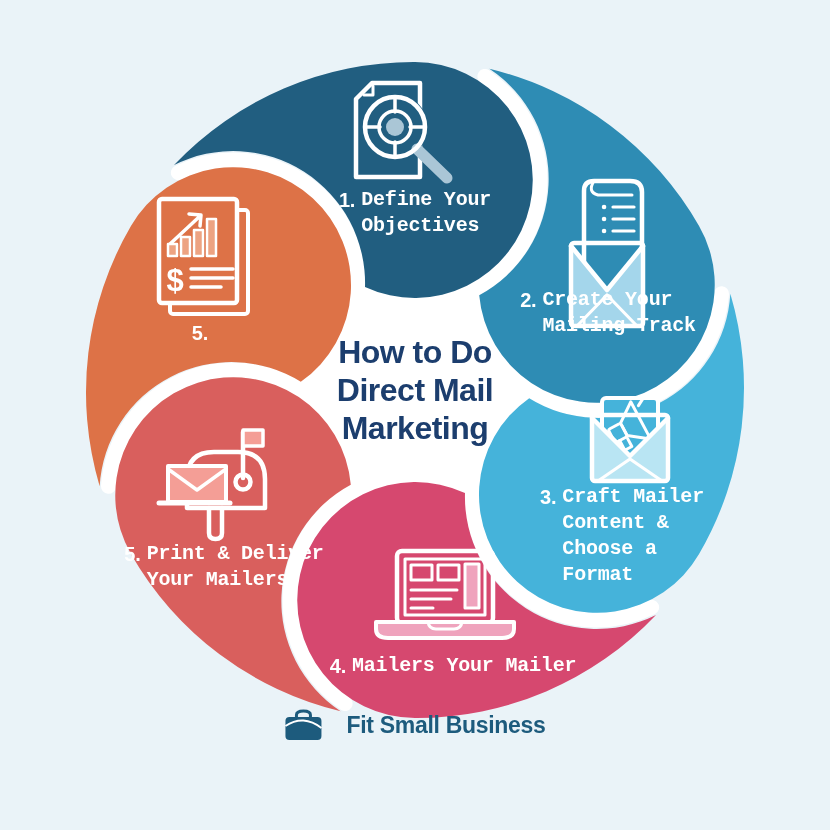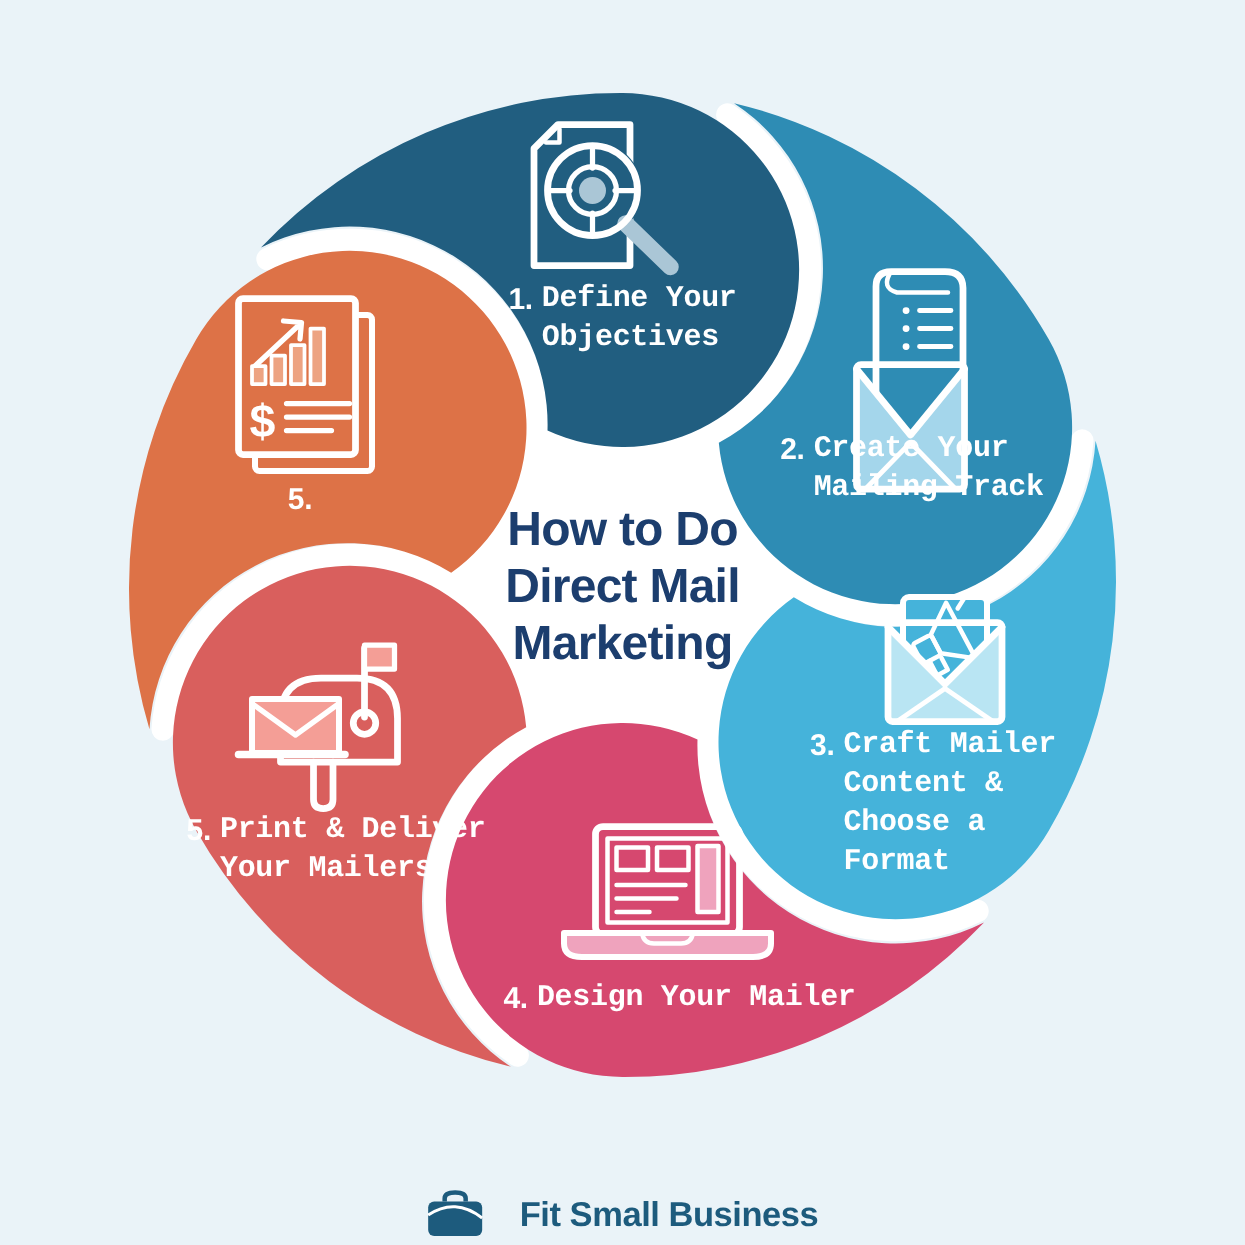--- a/index.html
+++ b/index.html
@@ -15,21 +15,21 @@
     color:#ffffff;font-weight:bold;font-size:20px;line-height:26px;
     letter-spacing:-0.2px;white-space:nowrap;
   }
   .step-text{white-space:pre-line;text-align:left;font-family:Liberation Mono, monospace;}
   .title{
     position:absolute;left:415px;top:333px;transform:translateX(-50%);
     text-align:center;color:#1c3e6e;font-weight:bold;
     font-size:32px;line-height:38px;letter-spacing:-0.5px;white-space:pre-line;
   }
   .footer-brand{
-    position:absolute;left:50%;top:792px;transform:translateX(-50%);
+    position:absolute;left:50%;top:708px;transform:translateX(-50%);
     display:flex;align-items:center;gap:24px;
   }
   .brand-text{
     color:#1d5b7d;font-weight:bold;font-size:23px;letter-spacing:-0.3px;white-space:nowrap;
   }
 </style>
 </head>
 <body>
 
 <div id="app">
@@ -138,21 +138,21 @@
   </div>
   <div class="step-label" style="left:622px;top:484px;">
     <span class="step-num">3.</span>
     <span class="step-text">Craft Mailer
 Content &amp;
 Choose a
 Format</span>
   </div>
   <div class="step-label" style="left:453px;top:653px;">
     <span class="step-num">4.</span>
-    <span class="step-text">Design Your Mailer</span>
+    <span class="step-text">Mailers Your Mailer</span>
   </div>
   <div class="step-label" style="left:224px;top:541px;">
     <span class="step-num">5.</span>
     <span class="step-text">Print &amp; Deliver
 Your Mailers</span>
   </div>
   <div class="step-label" style="left:200px;top:320px;">
     <span class="step-num">5.</span>
   </div>
 

